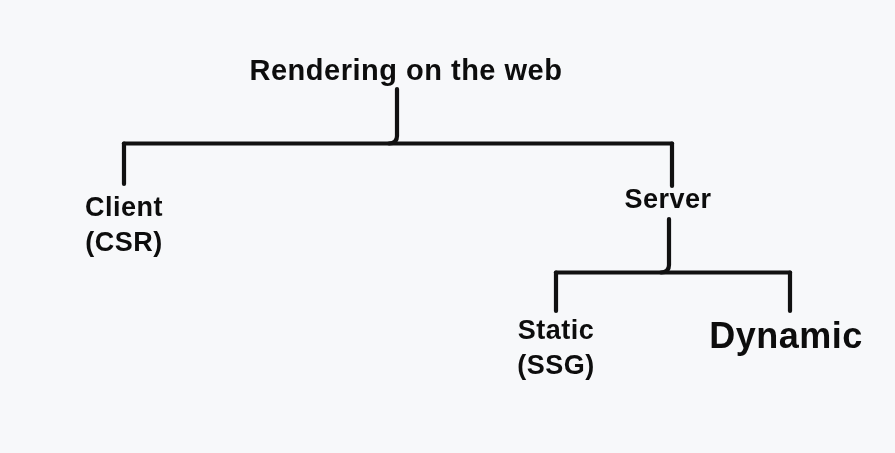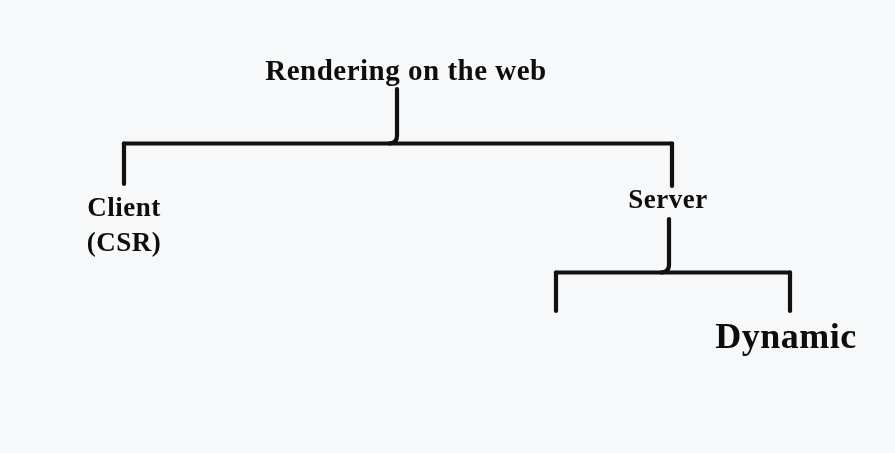--- a/index.html
+++ b/index.html
@@ -26,21 +26,21 @@
     width: 895px;
     height: 453px;
   }
   .node {
     position: absolute;
     text-align: center;
     color: #0d0d0d;
     line-height: 1.28;
     white-space: nowrap;
     letter-spacing: 0.5px;
-    font-family: Liberation Serif, serif;
+    font-family: Liberation Sans, sans-serif;
     font-weight: 700;
   }
   .node .line2 {
     display: block;
   }
   #node-root {
     left: 0;
     top: 52px;
     width: 812px;
     font-size: 29px;
@@ -95,19 +95,21 @@
   <div class="node" id="node-client">
     <span>Client</span>
     <span class="line2">(CSR)</span>
   </div>
 
   <div class="node" id="node-server">
     <span>Server</span>
   </div>
 
   <div class="node" id="node-static">
+    <span>Static</span>
+    <span class="line2">(SSG)</span>
   </div>
 
   <div class="node" id="node-dynamic">
     <span>Dynamic</span>
   </div>
 
 </div>
 
 </body></html>

